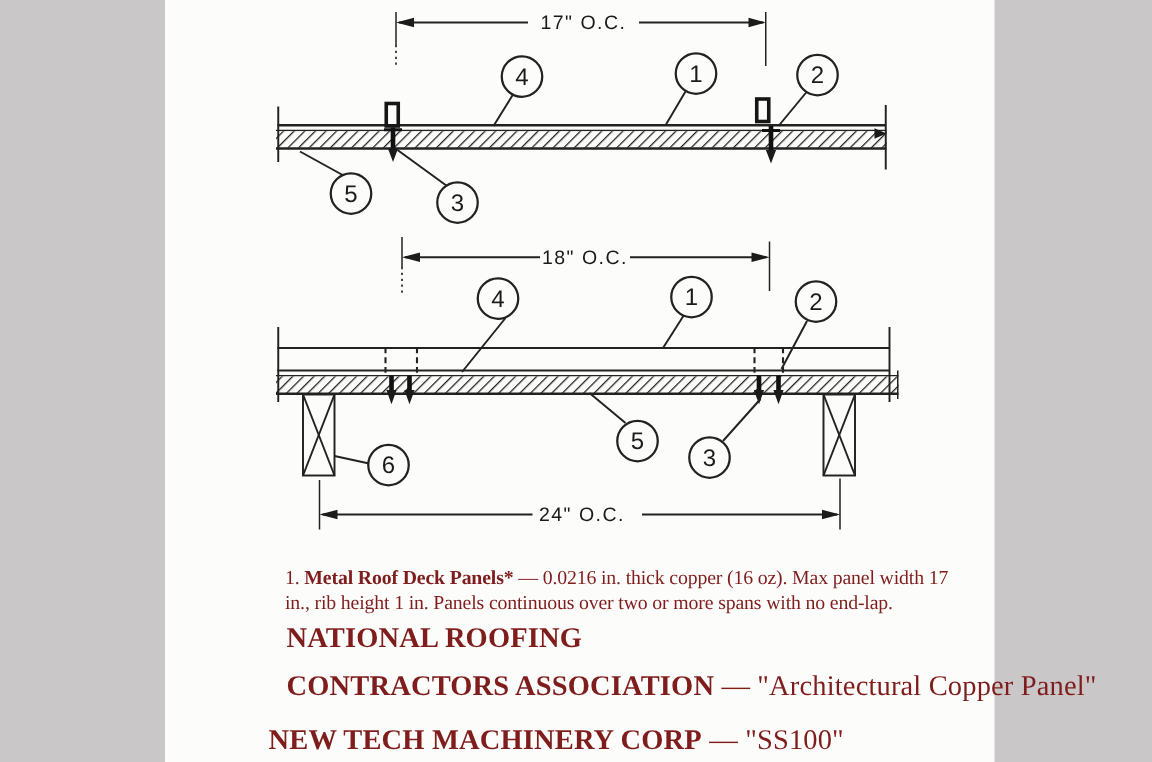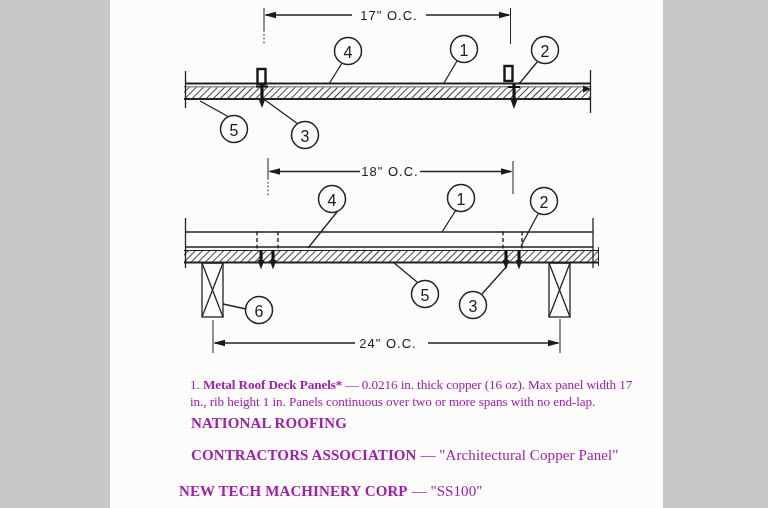--- a/index.html
+++ b/index.html
@@ -24,26 +24,26 @@
   .ink{fill:#1b1b1b;stroke:none;}
   .callout circle{fill:#fcfcfb;stroke:#222;stroke-width:1.5;}
   .callout text{
     font-family:"Liberation Sans", sans-serif;font-size:16px;fill:#1b1b1b;
     text-anchor:middle;dominant-baseline:central;
   }
   .dimtext{
     font-family:"Liberation Sans", sans-serif;font-size:13px;fill:#1b1b1b;
     text-anchor:middle;letter-spacing:1px;
   }
-  .notes p{position:absolute;margin:0;color:#a21caf;}
+  .notes p{position:absolute;margin:0;color:#7f1d1d;}
   .note-par{
     left:190px;top:377px;width:448px;
     font-size:13.2px;line-height:16.6px;letter-spacing:-0.1px;
   }
-  .note-head{font-size:15px;letter-spacing:0.1px;}
+  .note-head{font-size:19px;letter-spacing:0.1px;}
   #note-national{left:191px;top:415px;}
   #note-contractors{left:191px;top:447px;}
   #note-newtech{left:179px;top:483px;}
   .notes b{font-weight:bold;}
 </style>
 </head>
 <body>
 
 <div class="paper"></div>
 

